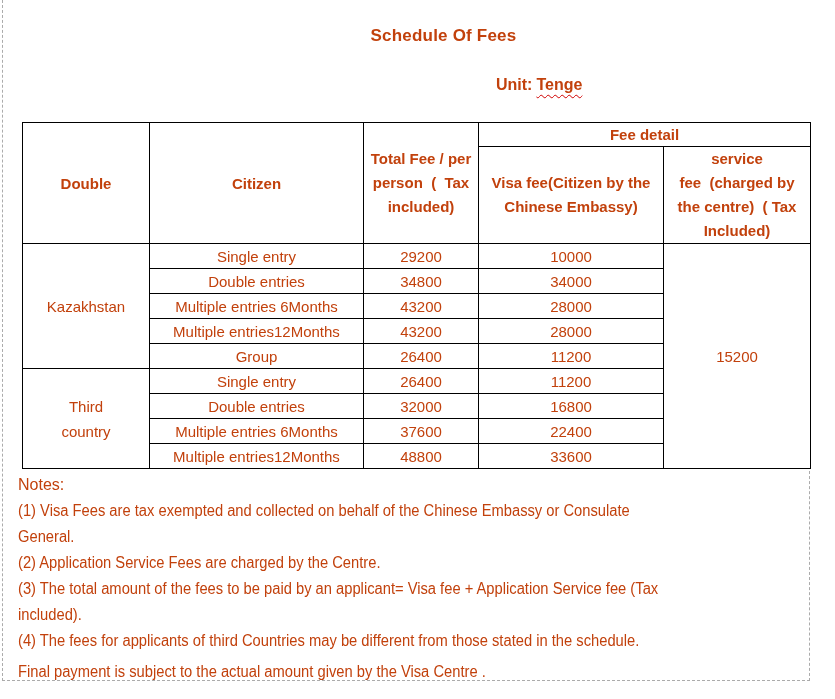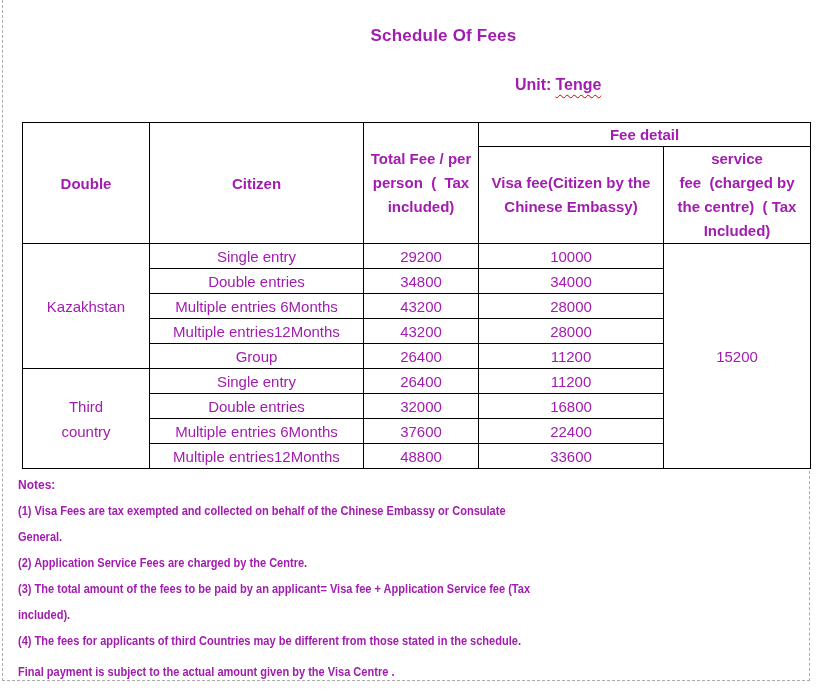--- a/index.html
+++ b/index.html
@@ -1,25 +1,25 @@
 <!DOCTYPE html>
 <html><head>
 <meta charset="utf-8">
 <style>
   html,body{margin:0;padding:0;background:#fff;}
   .page{
     position:relative;width:835px;height:699px;background:#ffffff;overflow:hidden;
-    font-family:"Liberation Sans",sans-serif;color:#a21caf;
+    font-family:"Liberation Sans",sans-serif;color:#c2410c;
   }
   
   .boundary-left{position:absolute;left:2px;top:0;height:681px;width:0;border-left:1px dashed #ababab;}
   
   .doc-title{position:absolute;left:0;right:0;top:26px;text-align:center;text-indent:52px;
     font-size:17px;font-weight:bold;letter-spacing:0.2px;}
-  .unit-line{position:absolute;left:515px;top:76px;font-size:16px;font-weight:bold;}
+  .unit-line{position:absolute;left:496px;top:76px;font-size:16px;font-weight:bold;}
   .unit-value{
     margin-left:4px;
     text-decoration:underline;
     text-decoration-style:wavy;
     text-decoration-color:#d00000;
     text-decoration-thickness:1px;
     text-underline-offset:4px;
   }
   
   table.fees{
@@ -38,21 +38,21 @@
   tbody.fee-body tr{height:25px;}
   th.total-fee{text-align:left;white-space:pre;line-height:24px;padding-left:2px;}
   th.visa-h{white-space:pre;line-height:24px;}
   th.svc-h{white-space:pre;line-height:24px;}
   td.citizen-cell{font-weight:normal;white-space:pre;line-height:25px;}
   
   .notes{
     position:absolute;left:2px;top:471px;width:808px;height:210px;box-sizing:border-box;
     border-right:1px dashed #ababab;border-bottom:1px dashed #ababab;
     padding:1px 10px 0 16px;
-    font-size:12px;font-weight:bold;line-height:26px;
+    font-size:16px;font-weight:normal;line-height:26px;
   }
   .notes p{margin:0;white-space:pre;}
   .note-item{transform:scaleX(0.92);transform-origin:0 50%;}
   .note-final{transform:scaleX(0.92);transform-origin:0 50%;margin-top:5px !important;}
 </style>
 </head>
 <body>
 
 <div class="page">
 

